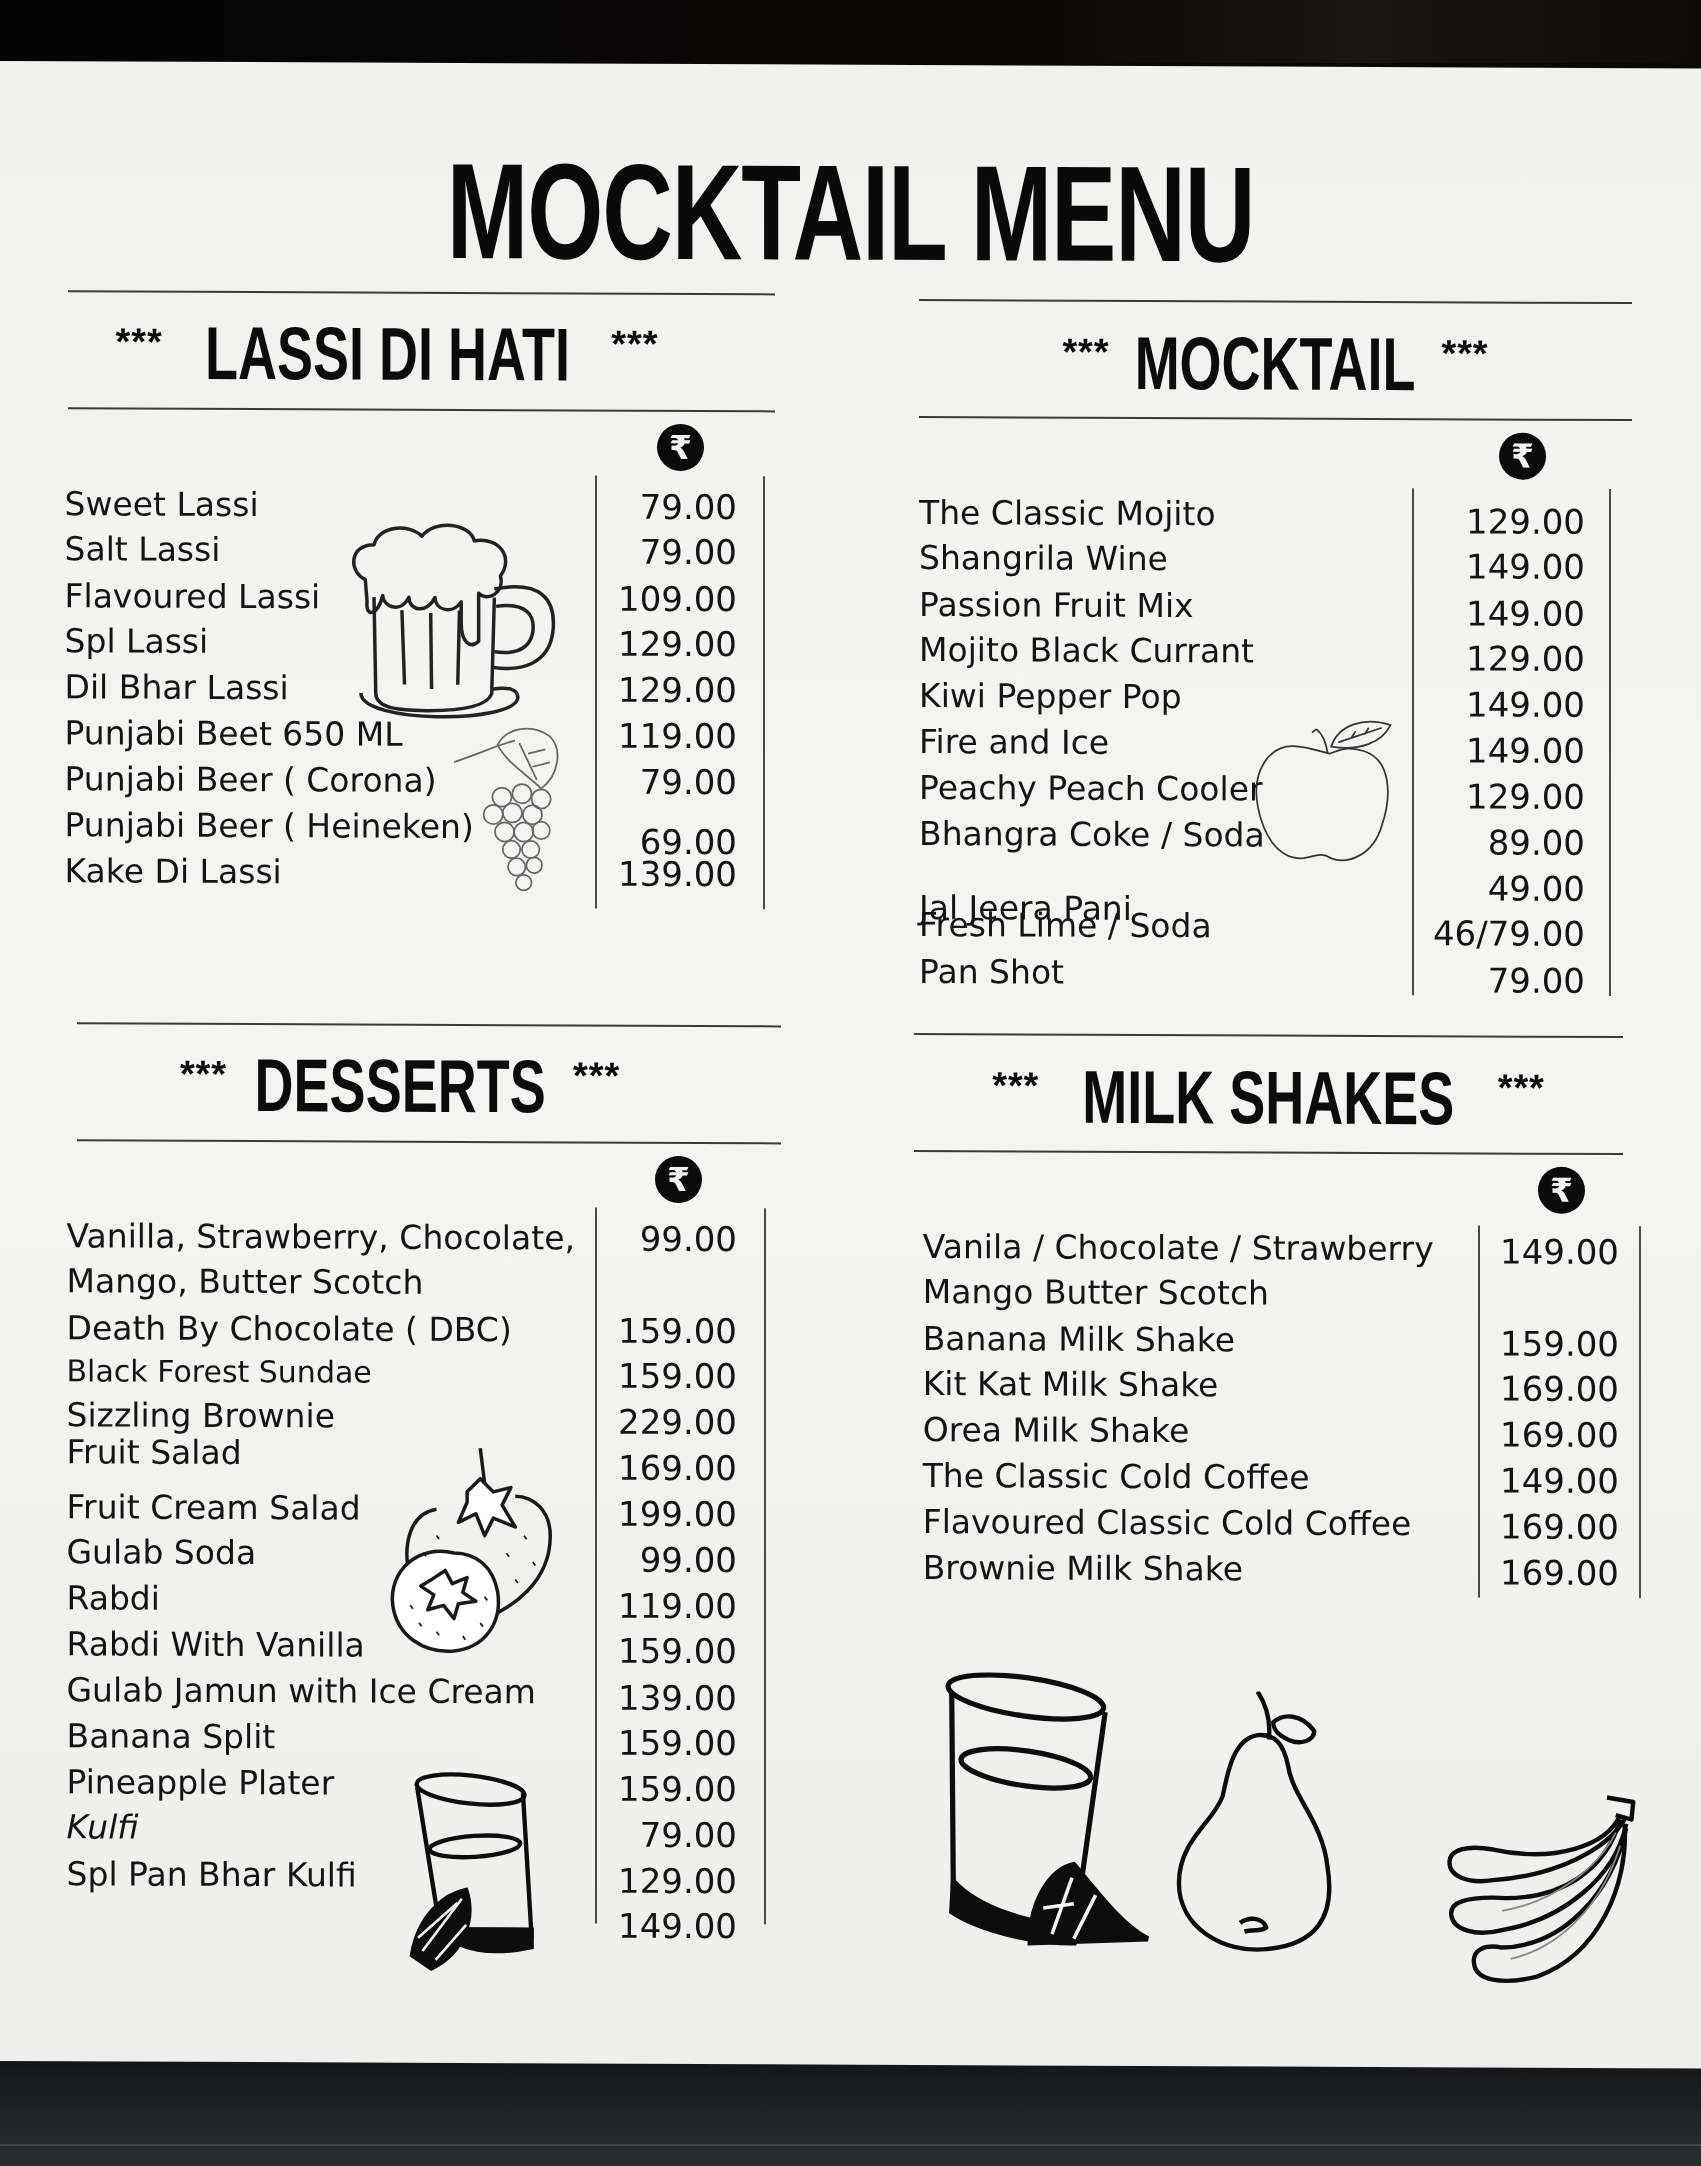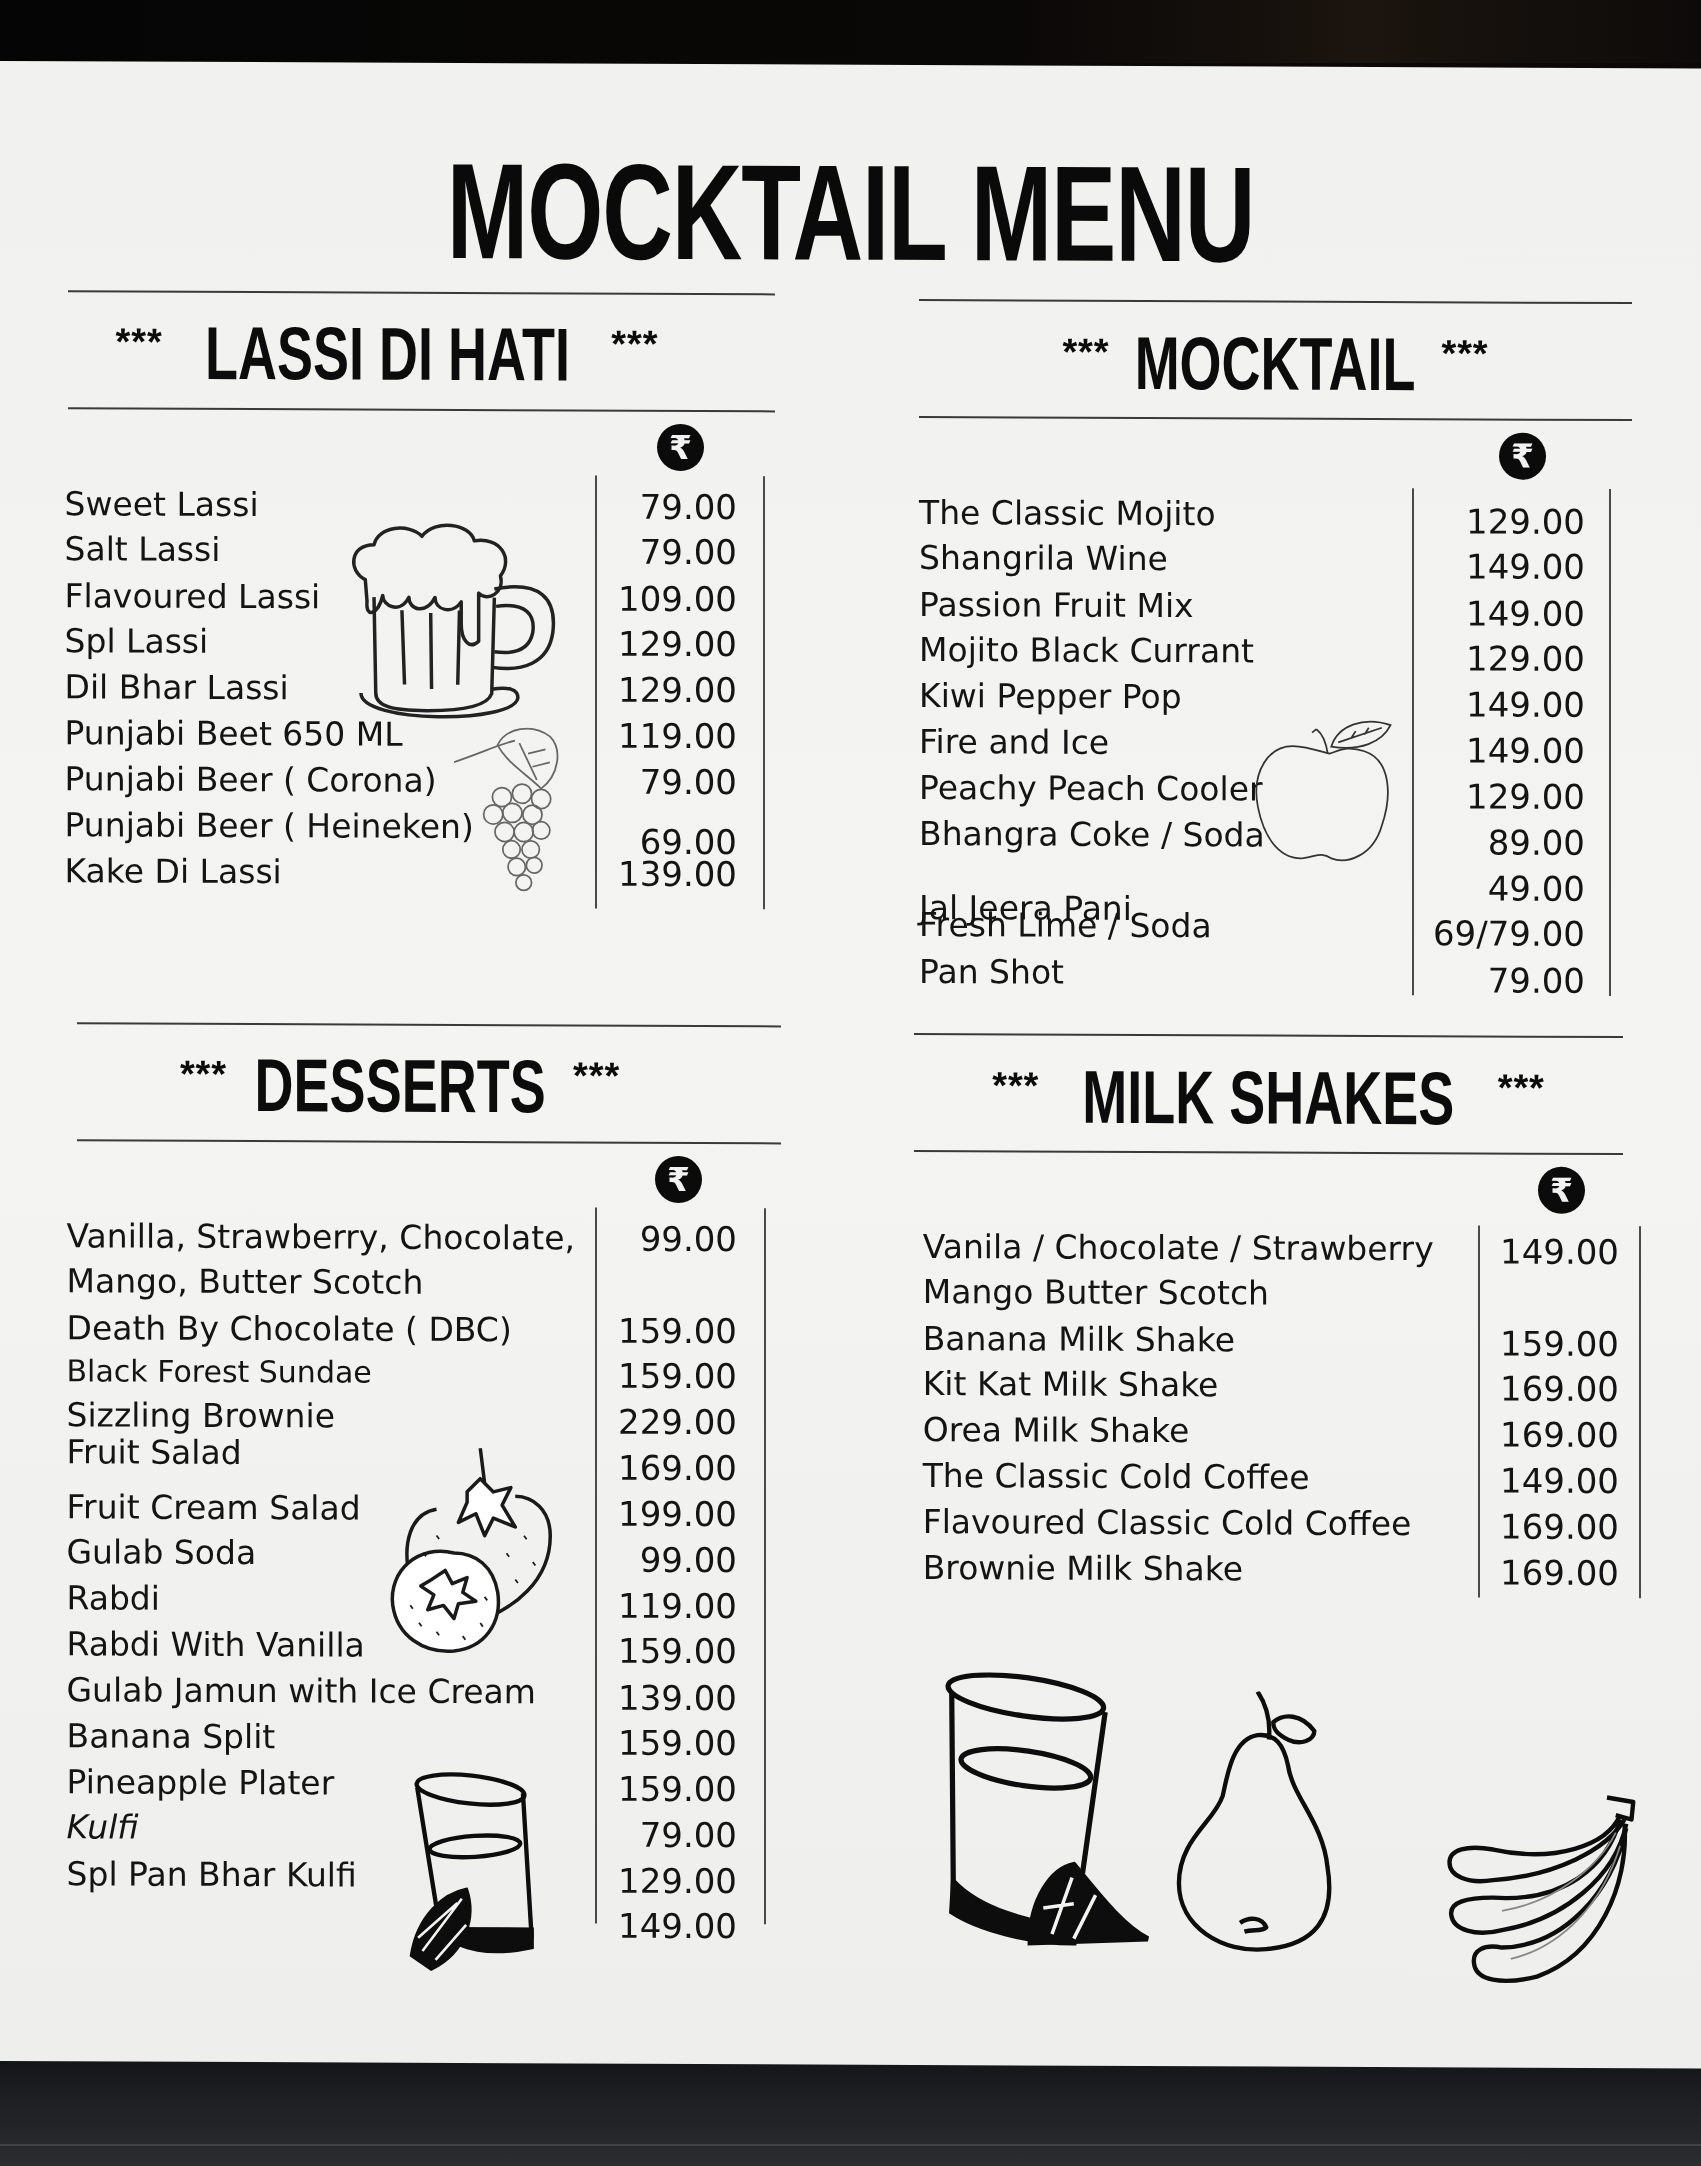--- a/index.html
+++ b/index.html
@@ -157,21 +157,21 @@
     <ul class="prices" style="left:498px; top:203px; width:168px;">
       <li style="top:0px;">129.00</li>
       <li style="top:45px;">149.00</li>
       <li style="top:92px;">149.00</li>
       <li style="top:137px;">129.00</li>
       <li style="top:183px;">149.00</li>
       <li style="top:229px;">149.00</li>
       <li style="top:275px;">129.00</li>
       <li style="top:321px;">89.00</li>
       <li style="top:367px;">49.00</li>
-      <li style="top:412px;">69/79.00</li>
+      <li style="top:412px;">46/79.00</li>
       <li style="top:459px;">79.00</li>
     </ul>
 
     <div class="art" style="left:332px; top:411px;">
       <svg width="157" height="157" viewBox="0 0 180 180" fill="none" stroke="#333" stroke-width="2">
         <path d="M55,40 C20,35 0,70 8,110 C14,140 30,170 60,168 C75,166 80,160 92,168 C110,175 140,165 150,130 C162,95 160,55 130,45 C110,38 100,45 90,48 C80,45 70,42 55,40 Z"></path>
         <path d="M88,48 C86,35 82,25 75,20 M75,20 L70,24"></path>
         <path d="M92,40 C100,15 130,5 160,15 C150,35 125,45 92,40 Z"></path>
         <path d="M100,35 L150,18 M115,30 L120,22 M130,26 L135,18"></path>
       </svg>

